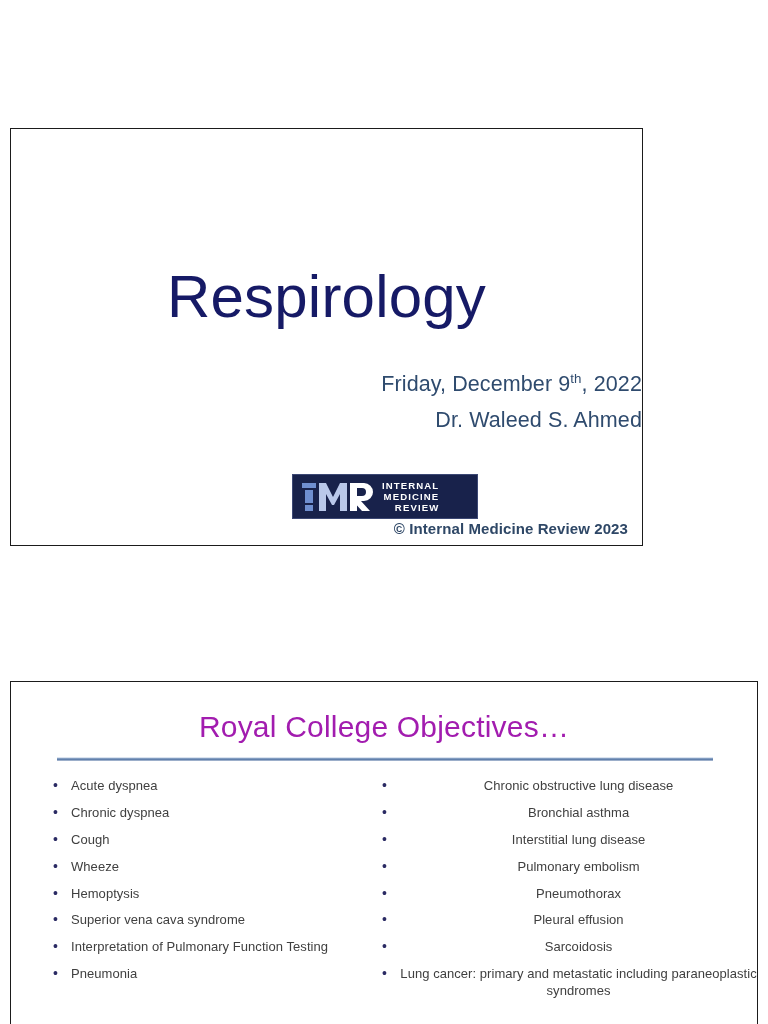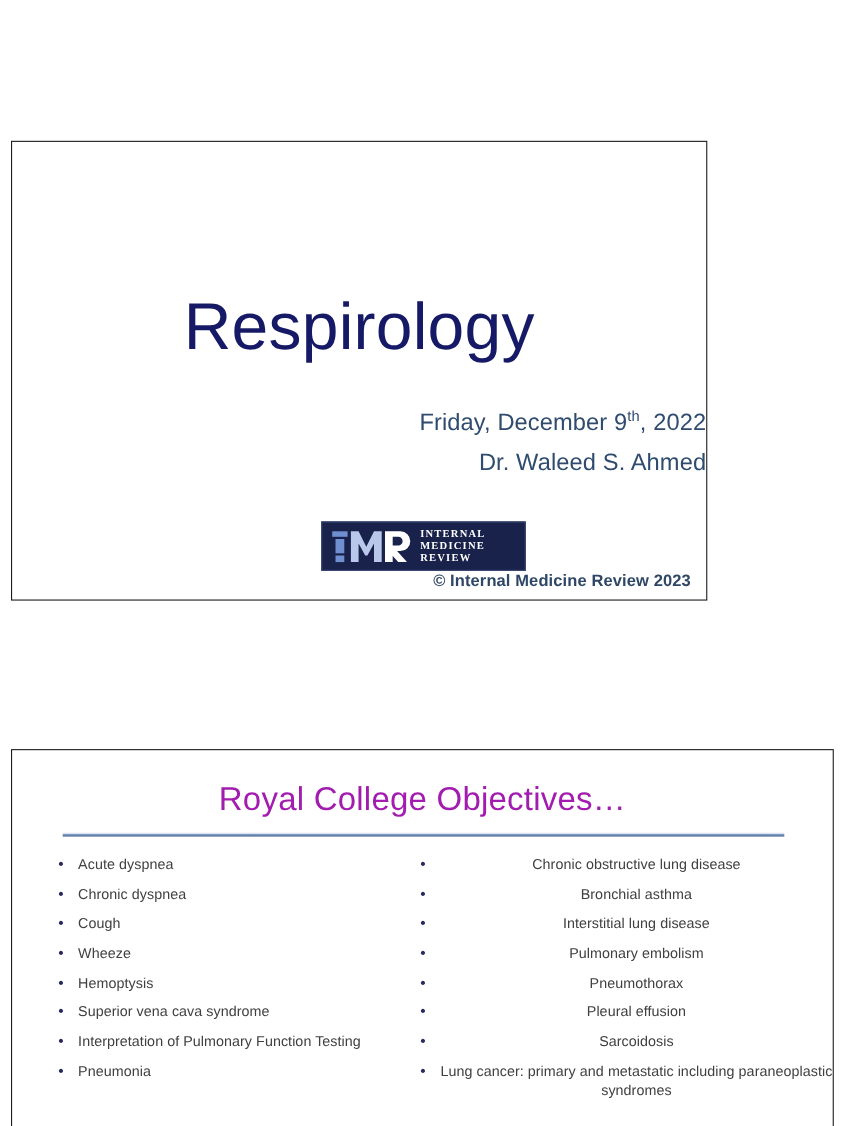--- a/index.html
+++ b/index.html
@@ -84,25 +84,26 @@
     padding-left: 8px;
     overflow: hidden;
   }
   .logo-mark {
     display: block;
     flex: 0 0 auto;
   }
   .logo-words {
     margin-left: 7px;
     color: #ffffff;
-    font-family: Liberation Serif, serif;
+    font-family: Liberation Sans, sans-serif;
     font-weight: 700;
     font-size: 9.6px;
     line-height: 1.18;
     letter-spacing: 1.1px;
+    text-align: right;
   }
   .logo-words div { white-space: nowrap; }
 
   .copyright {
     position: absolute;
     right: 14px;
     bottom: 8px;
     font-size: 15px;
     font-weight: 700;
     color: #2e4766;

